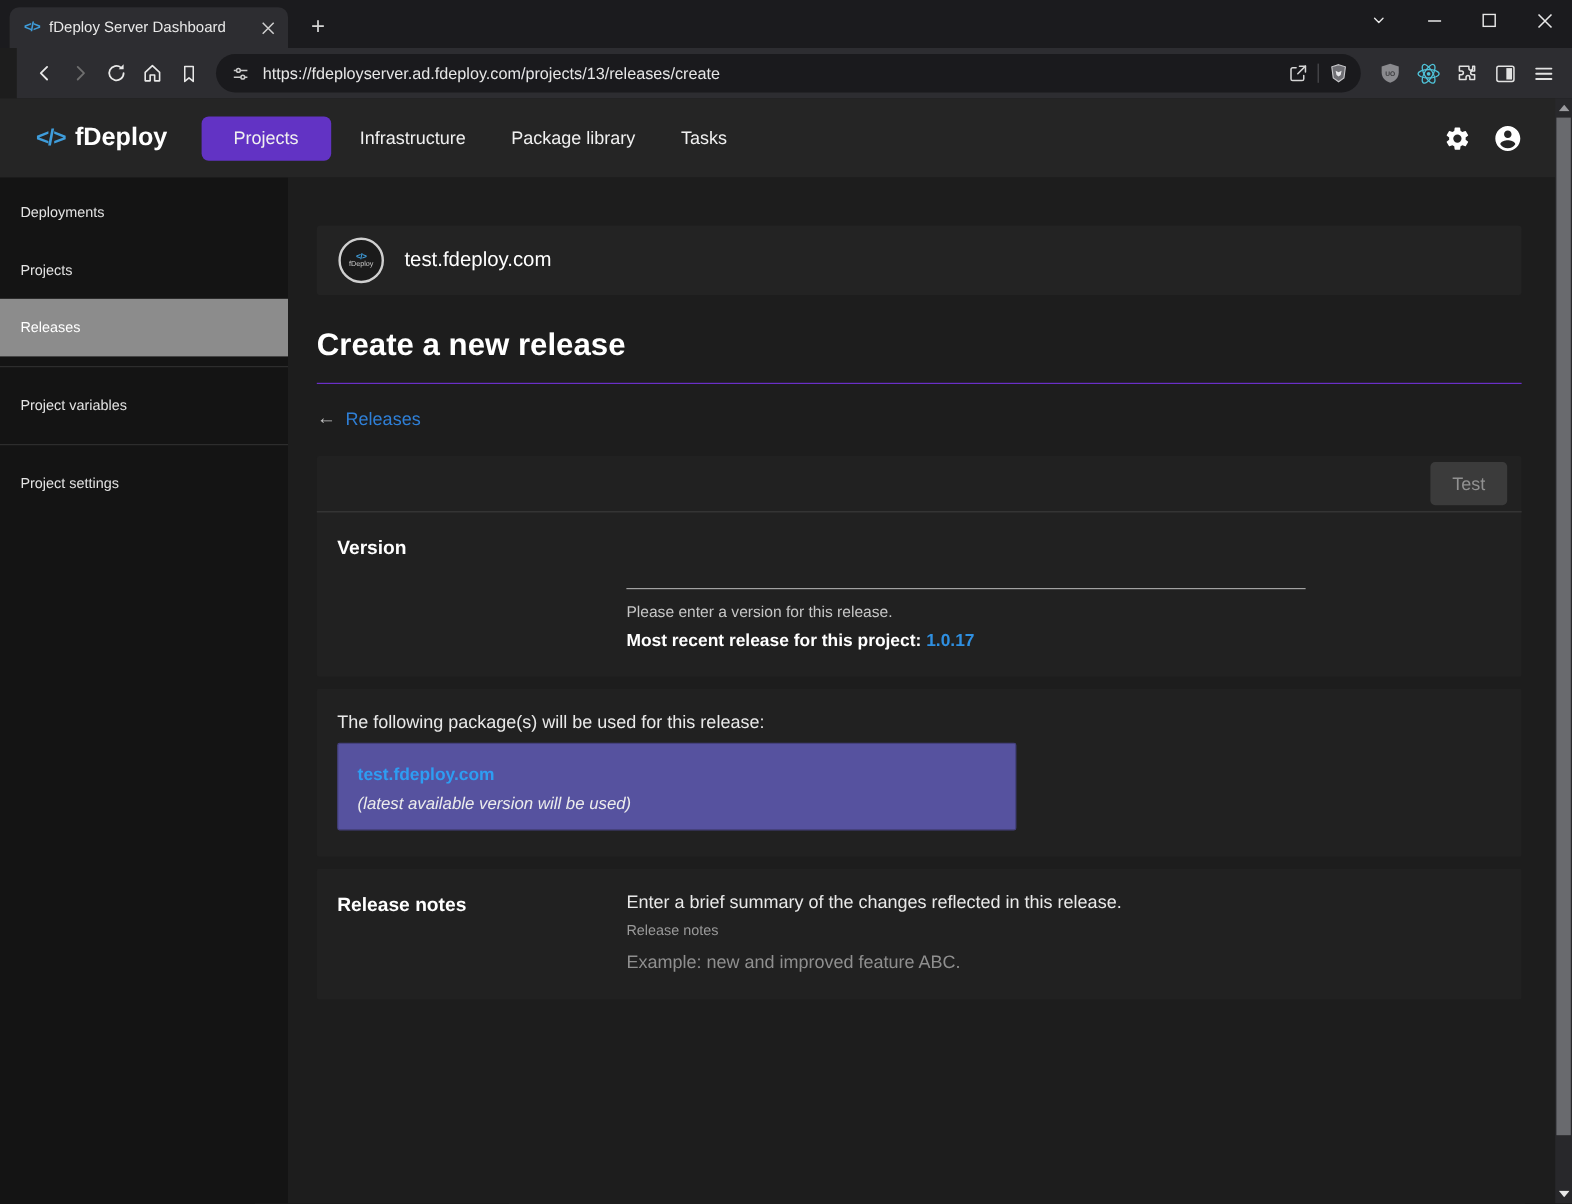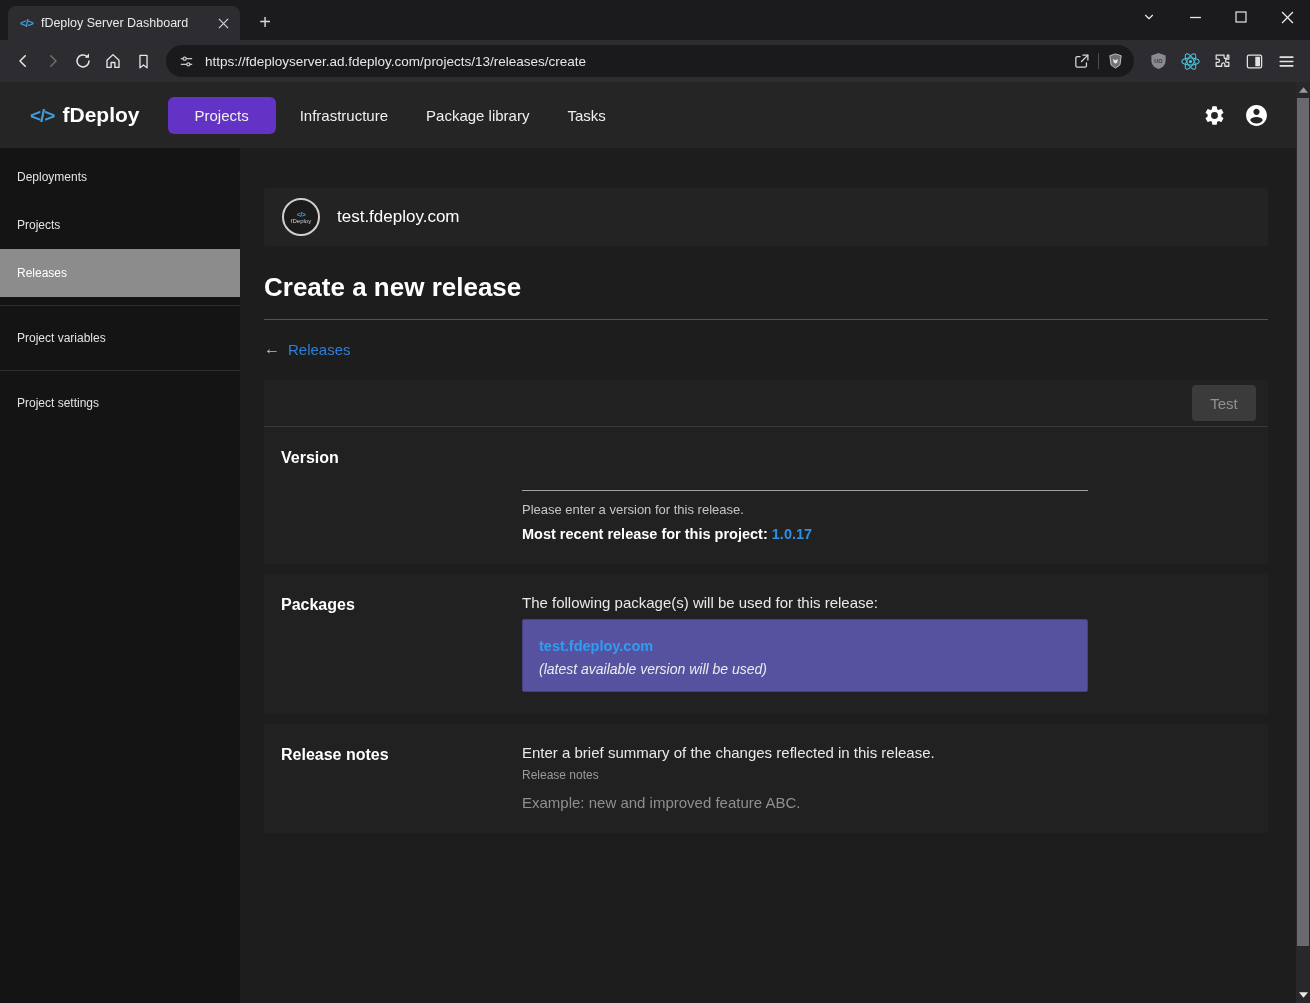--- a/index.html
+++ b/index.html
@@ -14,21 +14,21 @@
   .favicon { color:#3f9ddb; font-weight:bold; font-size:11px; letter-spacing:-1px; margin-right:8px; }
   .tab-title { color:#e9e9e9; font-size:12.5px; flex:1; white-space:nowrap; overflow:hidden; }
   .tab-close { width:18px; height:18px; display:flex; align-items:center; justify-content:center;
                border-radius:4px; cursor:pointer; }
   .newtab { position:absolute; left:252px; top:9px; width:26px; height:26px; color:#d4d4d4;
             font-size:20px; font-weight:300; display:flex; align-items:center; justify-content:center;
             border-radius:50%; cursor:pointer; }
   .win-controls { position:absolute; right:0; top:0; height:34px; display:flex; }
   .win-btn { width:46px; height:34px; display:flex; align-items:center; justify-content:center; cursor:pointer; }
 
-  .toolbar { position:absolute; top:40px; left:0; right:0; height:42px; background:#2d2d31;
+  .toolbar { position:absolute; top:40px; left:14px; right:0; height:42px; background:#2d2d31;
              display:flex; align-items:center; padding:0 8px; }
   .nav-ico { width:30px; height:30px; display:flex; align-items:center; justify-content:center;
              border-radius:50%; cursor:pointer; flex:0 0 auto; }
   .urlbar { height:32px; flex:1; margin:0 8px; background:#1a1a1d; border-radius:16px;
             display:flex; align-items:center; padding:0 10px 0 12px; }
   .url-text { color:#e6e6e6; font-size:13.5px; margin-left:10px; flex:1; white-space:nowrap; overflow:hidden; }
   .url-sep { width:1px; height:16px; background:#4c4c50; margin:0 8px; }
   .ext-ico { width:32px; height:30px; display:flex; align-items:center; justify-content:center;
              cursor:pointer; flex:0 0 auto; }
 
@@ -298,21 +298,20 @@
           <div class="helper">Please enter a version for this release.</div>
           <div class="recent"><span>Most recent release for this project: </span><a>1.0.17</a></div>
         </div>
       </div>
     </div>
 
     <div class="gap"></div>
 
     <div class="form-card">
       <div class="form-row">
-        <div class="row-label">Packages</div>
         <div class="row-content">
           <div class="desc">The following package(s) will be used for this release:</div>
           <div class="pkg-card">
             <a class="pkg-link">test.fdeploy.com</a>
             <div class="pkg-note">(latest available version will be used)</div>
           </div>
         </div>
       </div>
     </div>
 

